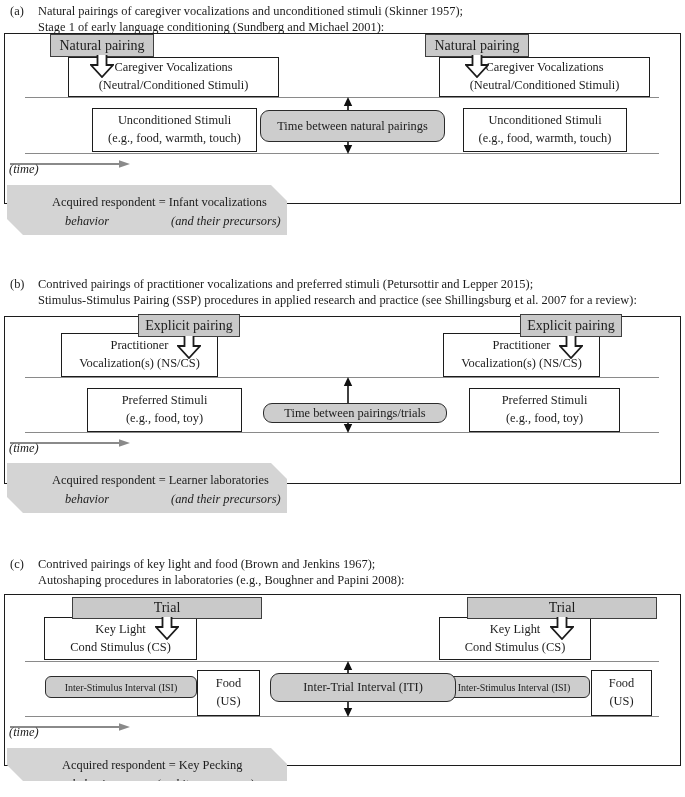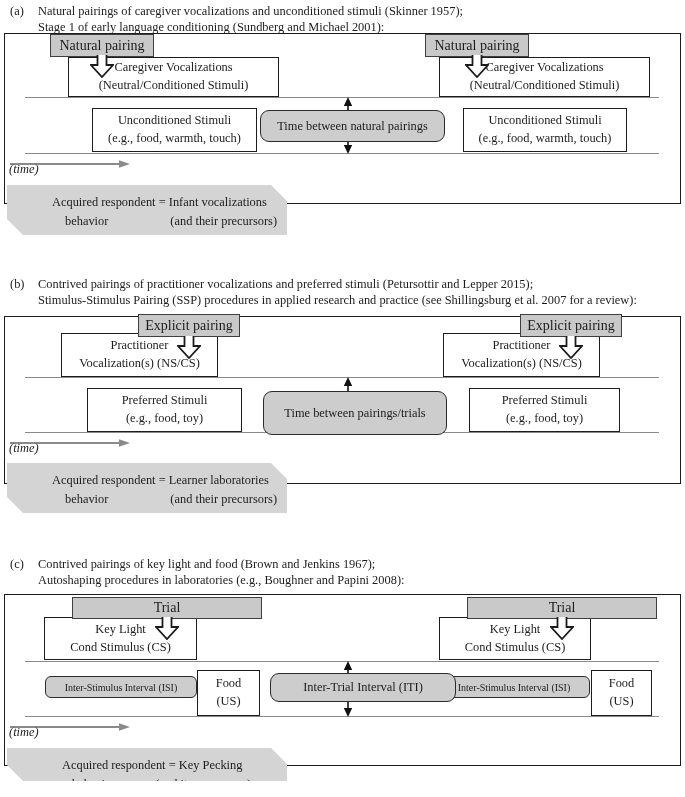--- a/index.html
+++ b/index.html
@@ -17,21 +17,21 @@
       display:flex;justify-content:center;align-items:center;font-size:12.4px;z-index:3;}
   .isi{font-size:10px;border-radius:6px;}
   .harrow{position:absolute;z-index:5;}
   .darrow{position:absolute;z-index:2;}
   .tarrow{position:absolute;z-index:2;}
   .tlabel{position:absolute;font-style:italic;font-size:12.4px;z-index:2;white-space:nowrap;}
   .callout{position:absolute;background:#d4d4d4;z-index:6;font-size:12.4px;line-height:1.38;
       clip-path:polygon(0 0, calc(100% - 16px) 0, 100% 16px, 100% 100%, 16px 100%, 0 calc(100% - 16px));}
   .callout .l1{margin:9px 0 0 45px;white-space:nowrap;}
   .callout .l1c{margin-left:55px;}
-  .callout .l2{margin-top:2px;display:flex;white-space:nowrap;}
+  .callout .l2{margin-top:2px;display:flex;white-space:nowrap;font-style:italic;}
   .callout .w1{margin-left:58px;}
   .callout .w2{margin-left:62px;}
   .callout .w1c{margin-left:65px;}
   .callout .w2c{margin-left:40px;}
 </style>
 </head>
 <body>
 
 <div class="page">
 
@@ -152,21 +152,21 @@
     <div>(e.g., food, toy)</div>
   </div>
 
   <div class="darrow" style="left:342px;top:377px">
     <svg width="12" height="56" viewBox="0 0 12 56">
         <line x1="6" y1="5" x2="6" y2="51" stroke="#111111" stroke-width="1.6"></line>
         <polygon points="6,0 1.8,9 10.2,9" fill="#111111"></polygon>
         <polygon points="6,56 1.8,47 10.2,47" fill="#111111"></polygon>
       </svg>
   </div>
-  <div class="rb" style="left:263px;top:391px;width:184px;height:44px">
+  <div class="rb" style="left:263px;top:403px;width:184px;height:20px">
     <span>Time between pairings/trials</span>
   </div>
 
   <div class="tarrow" style="left:10px;top:434px">
     <svg width="120" height="10" viewBox="0 0 120 10">
         <line x1="0" y1="5" x2="110" y2="5" stroke="#8a8a8a" stroke-width="1.8"></line>
         <polygon points="120,5 109,1.2 109,8.8" fill="#8a8a8a"></polygon>
       </svg>
   </div>
   <div class="tlabel" style="left:9px;top:441px">(time)</div>

